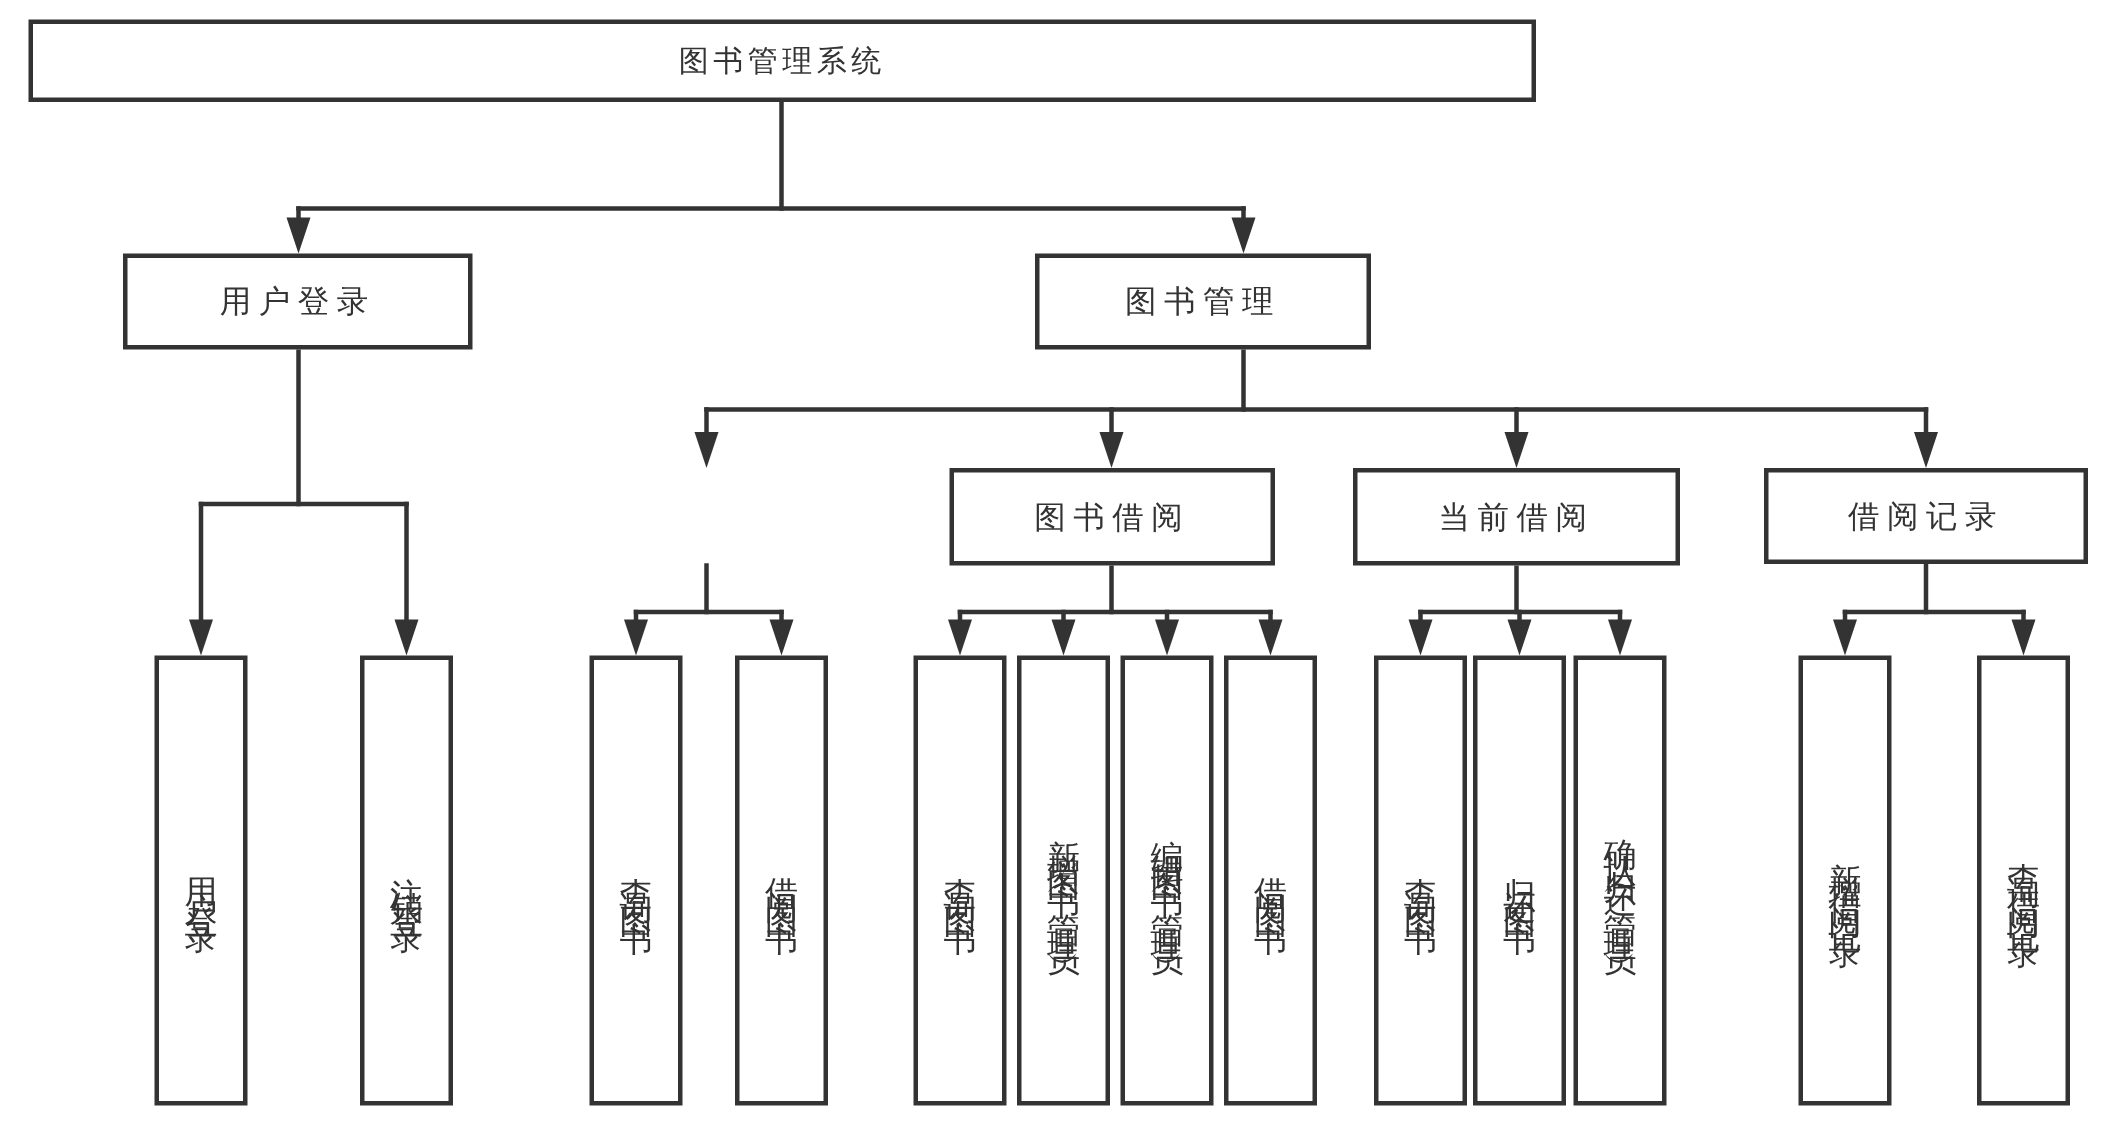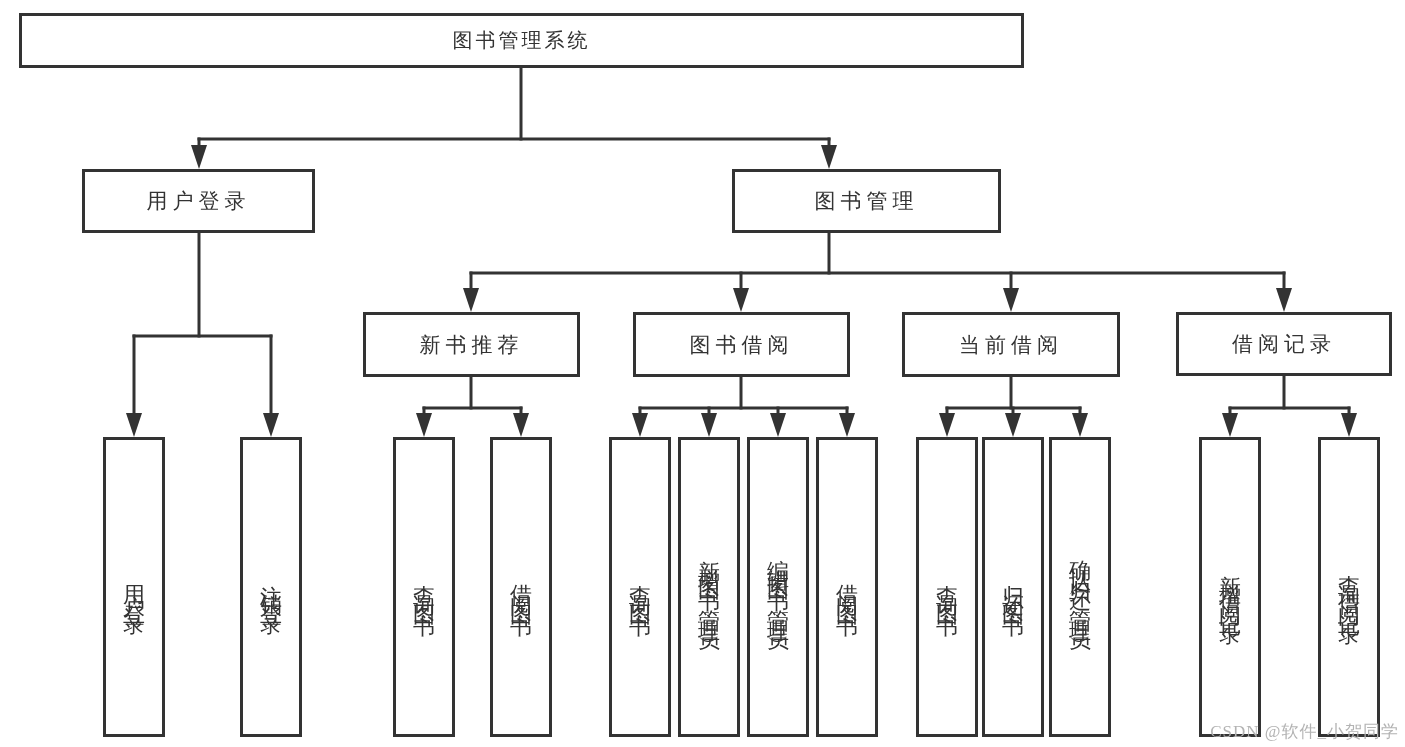--- a/index.html
+++ b/index.html
@@ -120,27 +120,24 @@
       <polygon points="1341,413 1357,413 1349,437"></polygon>
   </svg>
 
   <div class="node root" style="left:19px;top:13px;width:1005px;height:55px">
     <span class="lbl">图书管理系统</span>
   </div>
 
   <div class="node" style="left:82px;top:169px;width:233px;height:64px">
     <span class="lbl">用户登录</span>
   </div>
-  <div class="node" style="left:732px;top:169px;width:269px;height:64px">
+  <div class="node" style="left:690px;top:169px;width:224px;height:64px">
     <span class="lbl">图书管理</span>
   </div>
 
-  <div class="node" style="left:363px;top:312px;width:217px;height:65px">
-    <span class="lbl">新书推荐</span>
-  </div>
   <div class="node" style="left:902px;top:312px;width:218px;height:65px">
     <span class="lbl">当前借阅</span>
   </div>
   <div class="node" style="left:633px;top:312px;width:217px;height:65px">
     <span class="lbl">图书借阅</span>
   </div>
   <div class="node" style="left:1176px;top:312px;width:216px;height:64px">
     <span class="lbl">借阅记录</span>
   </div>
 
@@ -181,15 +178,14 @@
     <span class="lbl">确认归还（管理员）</span>
   </div>
 
   <div class="node leaf" style="left:1199px;top:437px;width:62px;height:300px">
     <span class="lbl">新增借阅记录</span>
   </div>
   <div class="node leaf" style="left:1318px;top:437px;width:62px;height:300px">
     <span class="lbl">查询借阅记录</span>
   </div>
 
-  <div class="watermark">CSDN @软件_小贺同学</div>
 
 </div>
 
 </body></html>

